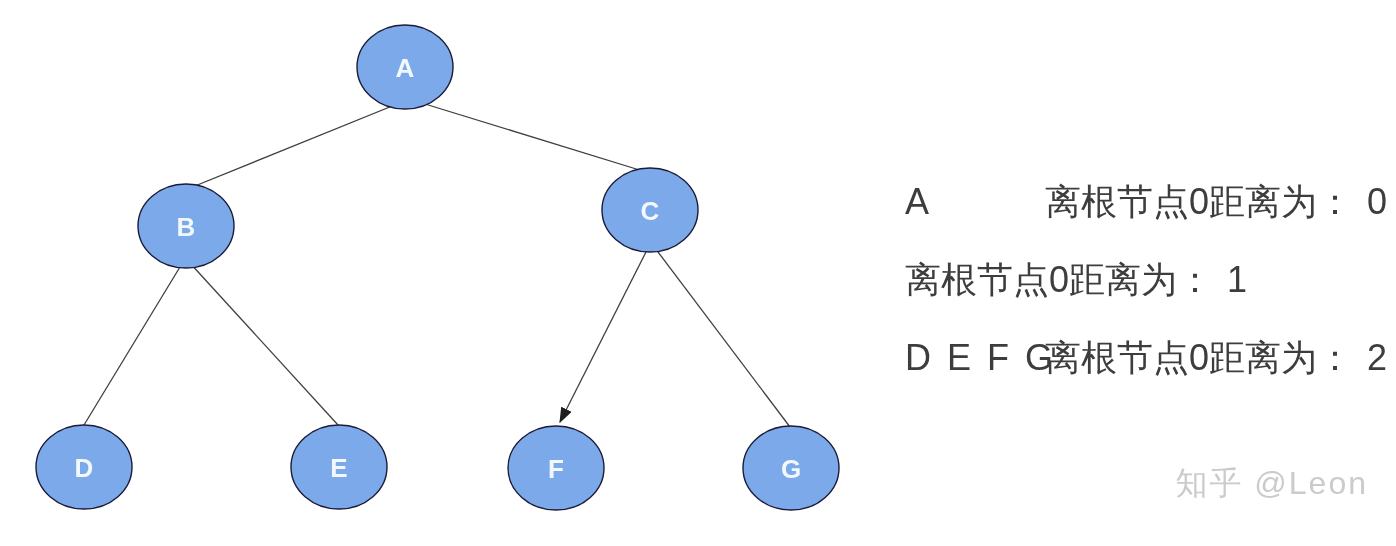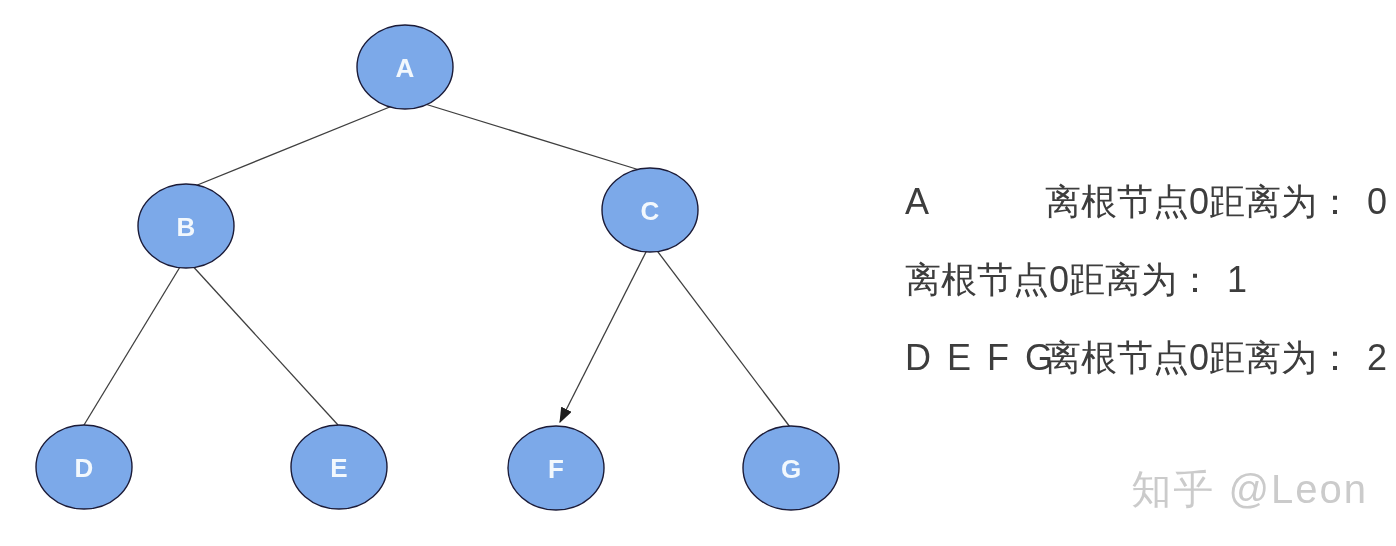--- a/index.html
+++ b/index.html
@@ -56,21 +56,21 @@
     flex: 0 0 140px;
     letter-spacing: 3px;
   }
   .lr-value {
     margin-left: 14px;
   }
   .watermark {
     position: absolute;
     right: 28px;
     top: 462px;
-    font-size: 40px;
+    font-size: 32px;
     color: #CBCBCB;
     letter-spacing: 2px;
     text-shadow: 1px 1px 0 #ffffff;
     white-space: nowrap;
   }
 </style>
 </head>
 <body>
 
 <div class="stage">

